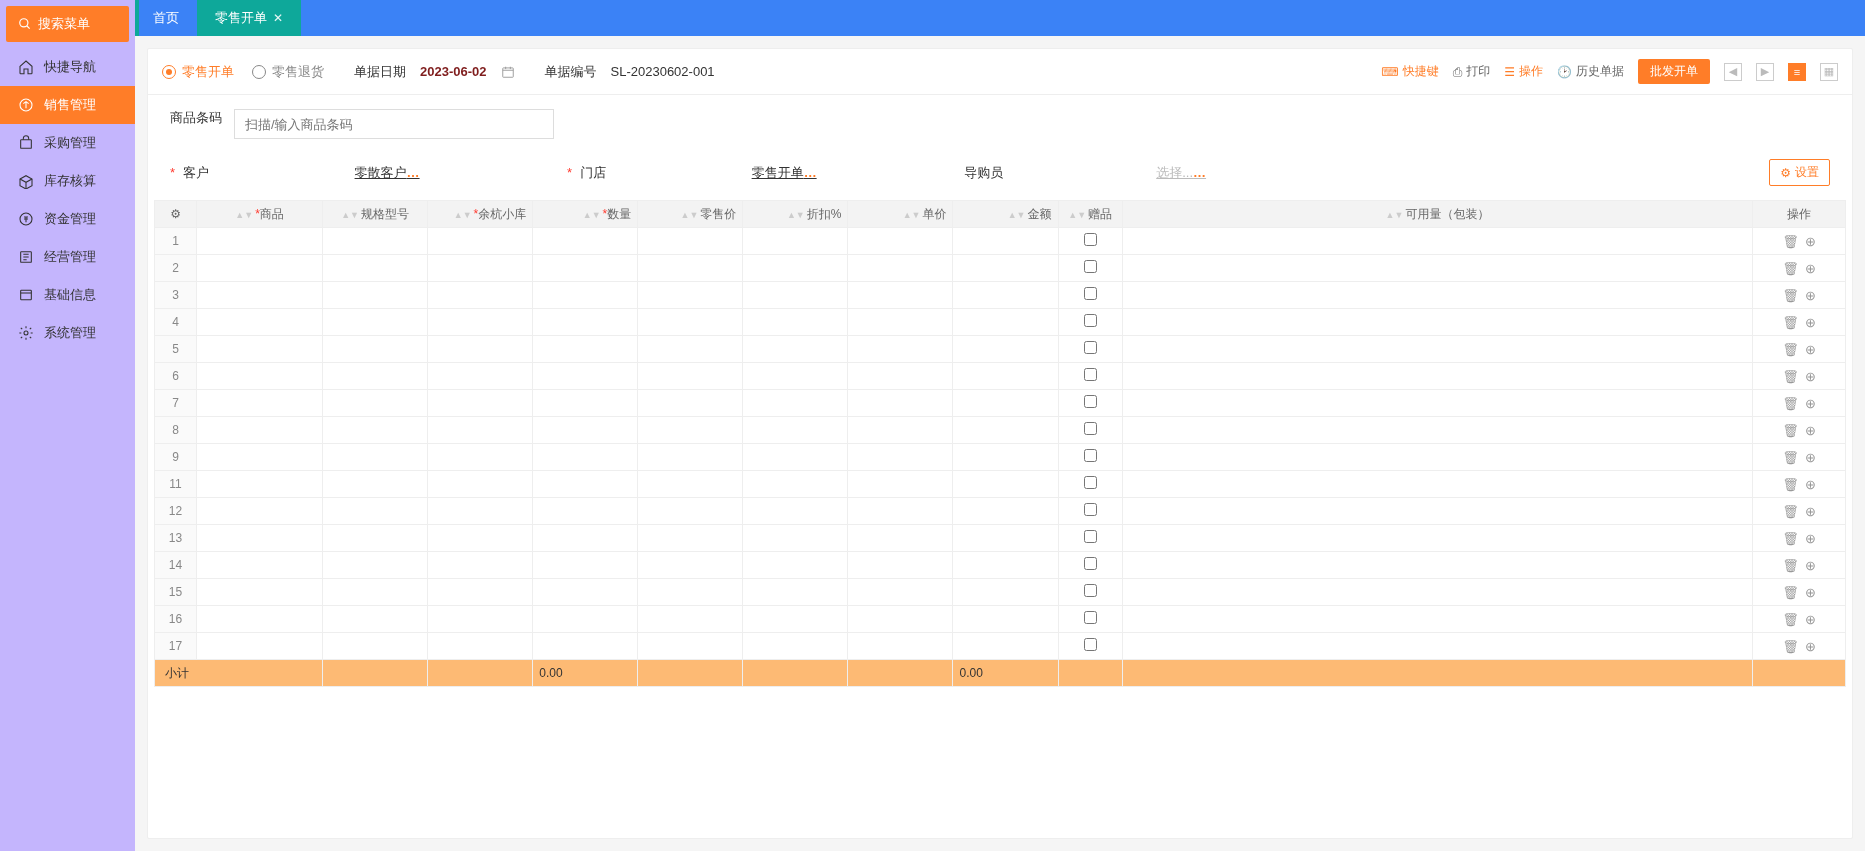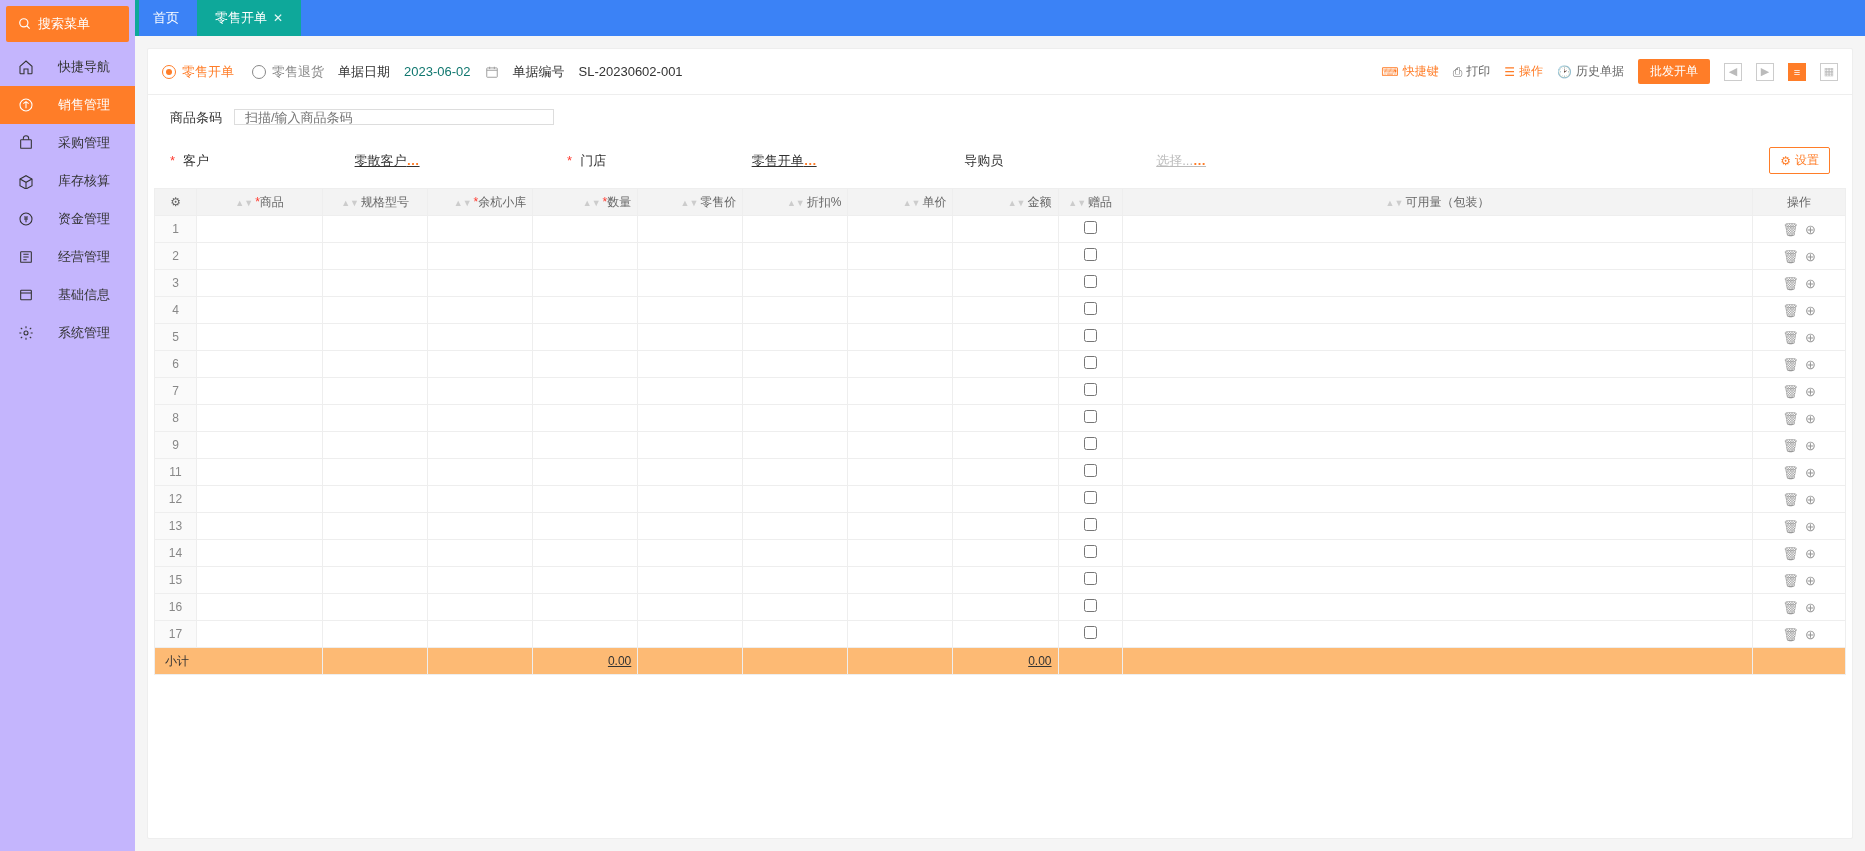--- a/index.html
+++ b/index.html
@@ -2,21 +2,21 @@
 <html><head>
 <meta charset="utf-8">
 <style>
 * { box-sizing: border-box; margin: 0; padding: 0; }
 body { font-family: "Microsoft YaHei", Arial, sans-serif; font-size: 13px; color: #333; background: #fff; overflow: hidden; }
 .app { display: flex; height: 851px; width: 1865px; }
 
 
 .sidebar { width: 135px; background: #c4b5fd; flex-shrink: 0; }
 .sidebar .search-menu { height: 36px; background: #ff7d28; color: #fff; display: flex; align-items: center; padding: 0 12px; font-size: 13px; gap: 6px; cursor: pointer; margin: 6px; border-radius: 2px; }
-.sidebar .nav-item { height: 38px; display: flex; align-items: center; padding: 0 18px; gap: 24px; color: #333; cursor: pointer; font-size: 13px; }
+.sidebar .nav-item { height: 38px; display: flex; align-items: center; padding: 0 18px; gap: 10px; color: #333; cursor: pointer; font-size: 13px; }
 .sidebar .nav-item.active { background: #ff7d28; color: #fff; }
 .sidebar .nav-item .ico { width: 16px; height: 16px; display: inline-flex; align-items: center; justify-content: center; }
 .sidebar .nav-item .ico svg { stroke: currentColor; }
 
 
 .main { flex: 1; display: flex; flex-direction: column; min-width: 0; }
 .tabs { height: 36px; background: #3b82f6; display: flex; align-items: stretch; padding: 0; position: relative; }
 .tabs::before { content:""; position:absolute; left:0; top:0; bottom:0; width:4px; background:#0ea89a; }
 .tab { display: flex; align-items: center; padding: 0 18px; color: #fff; font-size: 13px; cursor: pointer; gap: 6px; }
 .tab.active { background: #0ea89a; }
@@ -26,33 +26,33 @@
 .page { flex: 1; overflow: auto; background: #f5f5f5; padding: 12px; display:flex; flex-direction:column; min-height:0; }
 .card { background: #fff; border: 1px solid #eee; border-radius: 2px; padding: 0; flex:1; display:flex; flex-direction:column; min-height:0; }
 
 
 .topbar { display: flex; align-items: center; padding: 10px 14px; gap: 14px; border-bottom: 1px solid #eee; }
 .radio-group { display: flex; gap: 18px; align-items: center; }
 .radio { display: flex; align-items: center; gap: 6px; font-size: 13px; cursor: pointer; color: #888; }
 .radio.checked { color: #ff7d28; }
 .radio .dot { width: 14px; height: 14px; border: 1px solid currentColor; border-radius: 50%; display: inline-flex; align-items:center; justify-content:center; }
 .radio.checked .dot::after { content:""; width:6px; height:6px; background:#ff7d28; border-radius:50%; }
-.lbl { color: #333; }
-.date-val { color: #0f766e; font-weight: 400; }
+.lbl { color: #333; margin-left: 16px; }
+.date-val { color: #7f1d1d; font-weight: 700; }
 .dateicon { color:#888; }
 .spacer { flex: 1; }
 .linkbtn { display: inline-flex; align-items:center; gap:4px; color:#666; cursor:pointer; font-size:12px; }
 .linkbtn.orange { color:#ff7d28; }
 .btn-primary { background:#ff7d28; color:#fff; padding:4px 12px; border-radius:2px; font-size:12px; cursor:pointer; }
 .navsq { width:18px; height:18px; border:1px solid #ccc; display:inline-flex; align-items:center; justify-content:center; color:#bbb; font-size:11px; cursor:pointer; }
 .navsq.active { background:#ff7d28; color:#fff; border-color:#ff7d28; }
 
 
 .barcode-row { display:flex; align-items:flex-start; gap:12px; padding: 14px 22px; }
-.barcode-row input { width: 320px; height:16px; border:1px solid #ddd; padding:0 10px; font-size:13px; }
+.barcode-row input { width: 320px; height:30px; border:1px solid #ddd; padding:0 10px; font-size:13px; }
 
 
 .filter-row { display:flex; align-items:center; padding: 6px 22px 14px; gap:10px; }
 .filter { display:flex; align-items:center; gap:8px; }
 .filter .req { color:#ff3b30; }
 .filter .label { color:#333; }
 .filter .value-box { min-width: 340px; display:flex; align-items:center; justify-content:center; color:#333; padding: 2px 0; text-decoration: underline; }
 .filter .value-box.placeholder { color:#bbb; }
 .filter .ellips { color:#ff7d28; font-weight:bold; cursor:pointer; }
 .settings-btn { border:1px solid #ff7d28; color:#ff7d28; padding:4px 10px; border-radius:2px; font-size:12px; cursor:pointer; display:inline-flex; align-items:center; gap:4px; overflow:hidden; }
@@ -63,21 +63,21 @@
 th, td { border:1px solid #eee; height:27px; font-size:12px; padding:0 6px; }
 th { background:#f3f3f3; color:#666; font-weight:normal; position:sticky; top:0; }
 th .sort { color:#ccc; font-size:9px; margin-right:2px; display:inline-flex; flex-direction:column; line-height:5px; }
 th .req { color:#ff3b30; }
 td.idx { text-align:center; color:#888; background:#fafafa; }
 td.chk { text-align:center; }
 td.chk input { width:13px; height:13px; }
 td.ops { text-align:center; }
 td.ops .ic { color:#999; cursor:pointer; margin:0 3px; font-size:13px; }
 tr.subtotal td { background:#fdba74; font-weight:500; position:sticky; bottom:0; }
-tr.subtotal td.num { text-align:right;text-decoration:underline; }
+tr.subtotal td.num { text-align:left; }
 
 
 col.c-gear{width:34px}col.c-prod{width:102px}col.c-spec{width:85px}col.c-unit{width:85px}col.c-qty{width:85px}col.c-price{width:85px}col.c-disc{width:85px}col.c-uprice{width:85px}col.c-amt{width:85px}col.c-gift{width:52px}col.c-avail{width:510px}col.c-ops{width:75px}
 
 
 svg { display:block; }
 </style>
 </head>
 <body>
 

